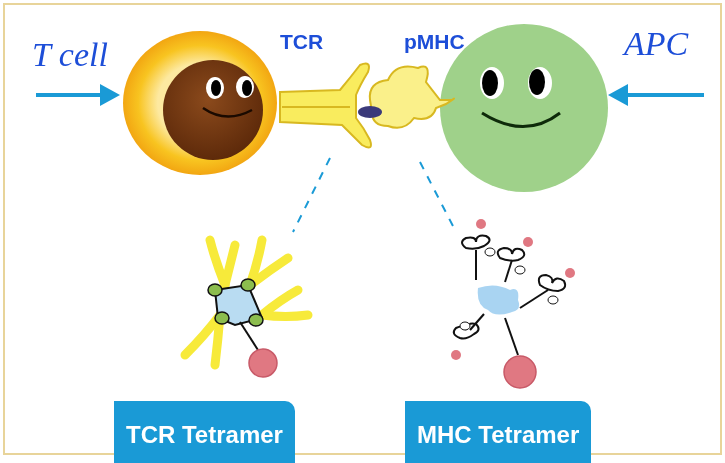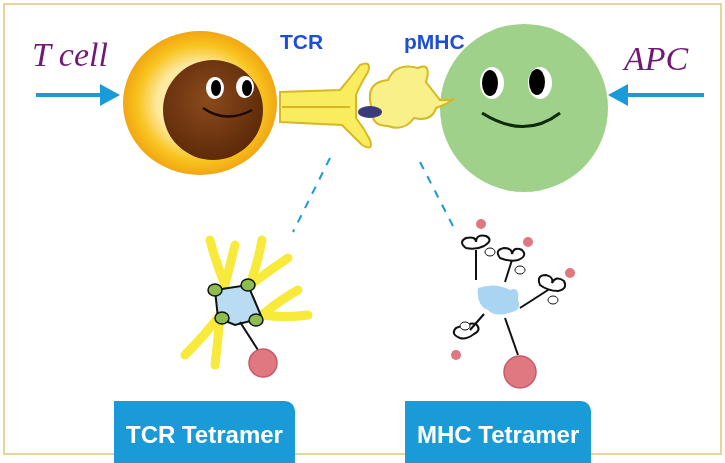--- a/index.html
+++ b/index.html
@@ -1,19 +1,19 @@
 <!DOCTYPE html>
 <html><head>
 <meta charset="utf-8">
 <style>
   html, body { margin: 0; padding: 0; background: #ffffff; }
   body { width: 725px; height: 463px; position: relative; overflow: hidden; font-family: "Liberation Sans", sans-serif; }
   .frame { position: absolute; left: 3px; top: 3px; width: 715px; height: 448px; border: 2px solid #e8d49a; background: #ffffff; }
   .canvas { position: absolute; left: 0; top: 0; width: 725px; height: 463px; }
-  .label-serif { position: absolute; font-family: "Liberation Serif", serif; font-style: italic; color: #701a75; font-size: 34px; }
+  .label-serif { position: absolute; font-family: "Liberation Serif", serif; font-style: italic; color: #1d4ed8; font-size: 34px; }
   .label-bold { position: absolute; font-family: "Liberation Sans", sans-serif; font-weight: bold; color: #1d4ed8; font-size: 21px; }
   .badge { position: absolute; background: #1a9ad6; color: #ffffff; font-family: "Liberation Sans", sans-serif; font-weight: bold; font-size: 24px; padding: 20px 12px; border-radius: 0 10px 0 0; line-height: 28px; text-align: center; }
 </style>
 </head>
 <body>
 
 <div class="frame"></div>
 
 <svg class="canvas" viewBox="0 0 725 463">
   <defs>
@@ -109,18 +109,18 @@
     <circle cx="456" cy="355" r="5" fill="#e07882"></circle>
     <ellipse cx="490" cy="252" rx="5" ry="4" fill="#fff" stroke="#111" stroke-width="1"></ellipse>
     <ellipse cx="520" cy="270" rx="5" ry="4" fill="#fff" stroke="#111" stroke-width="1"></ellipse>
     <ellipse cx="553" cy="300" rx="5" ry="4" fill="#fff" stroke="#111" stroke-width="1"></ellipse>
     <ellipse cx="465" cy="326" rx="5" ry="4" fill="#fff" stroke="#111" stroke-width="1"></ellipse>
     <circle cx="520" cy="372" r="16" fill="#e07882" stroke="#c85a68" stroke-width="1.5"></circle>
   </g>
 </svg>
 
 <div class="label-serif" style="left:32px; top:36px;">T cell</div>
-<div class="label-serif" style="left:624px; top:40px;">APC</div>
+<div class="label-serif" style="left:624px; top:25px;">APC</div>
 <div class="label-bold" style="left:280px; top:30px;">TCR</div>
 <div class="label-bold" style="left:404px; top:30px;">pMHC</div>
 
 <div class="badge" style="left:114px; top:401px;">TCR Tetramer</div>
 <div class="badge" style="left:405px; top:401px;">MHC Tetramer</div>
 
 </body></html>

